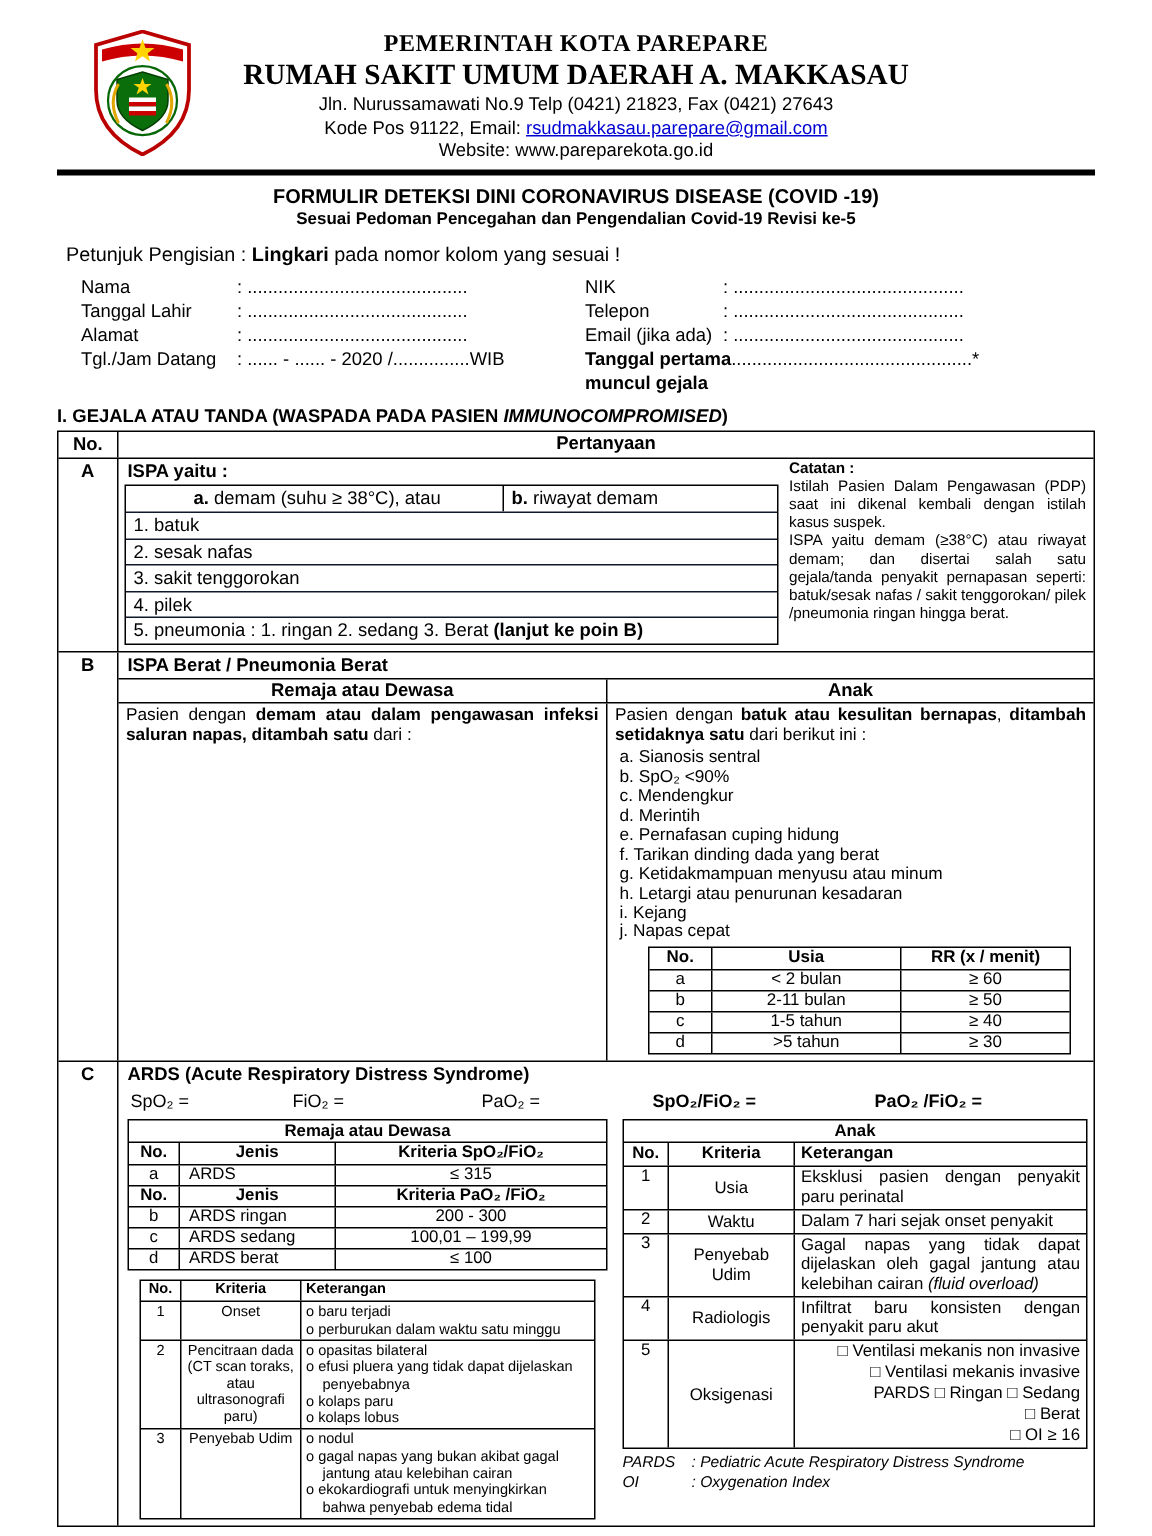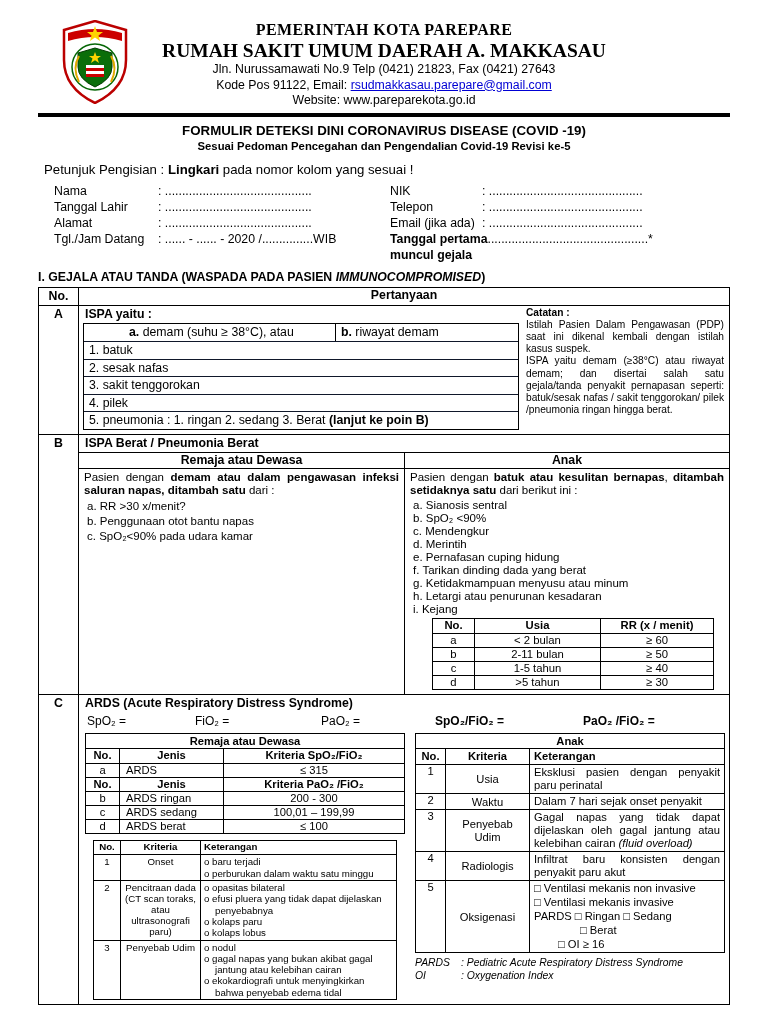--- a/index.html
+++ b/index.html
@@ -96,21 +96,21 @@
   .bullet{padding-left:11px;text-indent:-11px;}
   .anak-t{border:1px solid #000;font-size:11.2px;}
   .at-title{font-weight:700;text-align:center;height:15px;line-height:14px;border-bottom:1px solid #000;}
   .at-head{display:flex;font-weight:700;text-align:center;line-height:14px;height:15px;}
   .at-row{display:flex;align-items:stretch;}
   .at-head + .at-row,.at-row + .at-row{border-top:1px solid #000;}
   .at-no{width:30px;flex-shrink:0;border-right:1px solid #000;text-align:center;}
   .at-krit{width:84px;flex-shrink:0;border-right:1px solid #000;display:flex;align-items:center;justify-content:center;text-align:center;padding:1px 2px;line-height:12.5px;}
   .at-head > .at-krit{display:block;}
   .at-ket{flex:1;min-width:0;padding:1px 4px;line-height:13px;text-align:justify;}
-  .oks{text-align:left;}
+  .oks{text-align:right;}
   .oks > div{line-height:13.8px;}
   .oks-indent-mid{padding-left:46px;}
   .oks-indent-sm{padding-left:24px;}
   .footnote{font-size:10.4px;font-style:italic;margin-top:3px;line-height:13px;}
   .fn-row{display:flex;}
   .fn-label{width:46px;flex-shrink:0;}
 </style>
 </head>
 <body>
 
@@ -228,38 +228,34 @@
       <div class="mbody">
         <div class="rowB-title">ISPA Berat / Pneumonia Berat</div>
         <div class="rowB-table">
           <div class="rowB-hrow">
             <div class="rowB-h1">Remaja atau Dewasa</div>
             <div class="rowB-h2">Anak</div>
           </div>
           <div class="rowB-brow">
             <div class="rowB-c1">
               <div class="intro"><span>Pasien dengan </span><b>demam atau dalam pengawasan infeksi saluran napas, ditambah satu</b><span> dari :</span></div>
-              <div class="blist blist-d">
-                <div>a. RR &gt;30 x/menit?</div>
-                <div>b. Penggunaan otot bantu napas</div>
-                <div>c. SpO₂&lt;90% pada udara kamar</div>
-              </div>
             </div>
             <div class="rowB-c2">
               <div class="intro"><span>Pasien dengan </span><b>batuk atau kesulitan bernapas</b><span>, </span><b>ditambah setidaknya satu</b><span> dari berikut ini :</span></div>
               <div class="blist">
                 <div>a. Sianosis sentral</div>
                 <div>b. SpO₂ &lt;90%</div>
                 <div>c. Mendengkur</div>
                 <div>d. Merintih</div>
                 <div>e. Pernafasan cuping hidung</div>
                 <div>f. Tarikan dinding dada yang berat</div>
                 <div>g. Ketidakmampuan menyusu atau minum</div>
                 <div>h. Letargi atau penurunan kesadaran</div>
                 <div>i. Kejang</div>
+                <div>j. Napas cepat</div>
               </div>
               <div class="rr-table">
                 <div class="rr-row rr-head">
                   <div class="rr-c1">No.</div>
                   <div class="rr-c2">Usia</div>
                   <div class="rr-c3">RR (x / menit)</div>
                 </div>
                 <div class="rr-row">
                   <div class="rr-c1">a</div>
                   <div class="rr-c2">&lt; 2 bulan</div>

